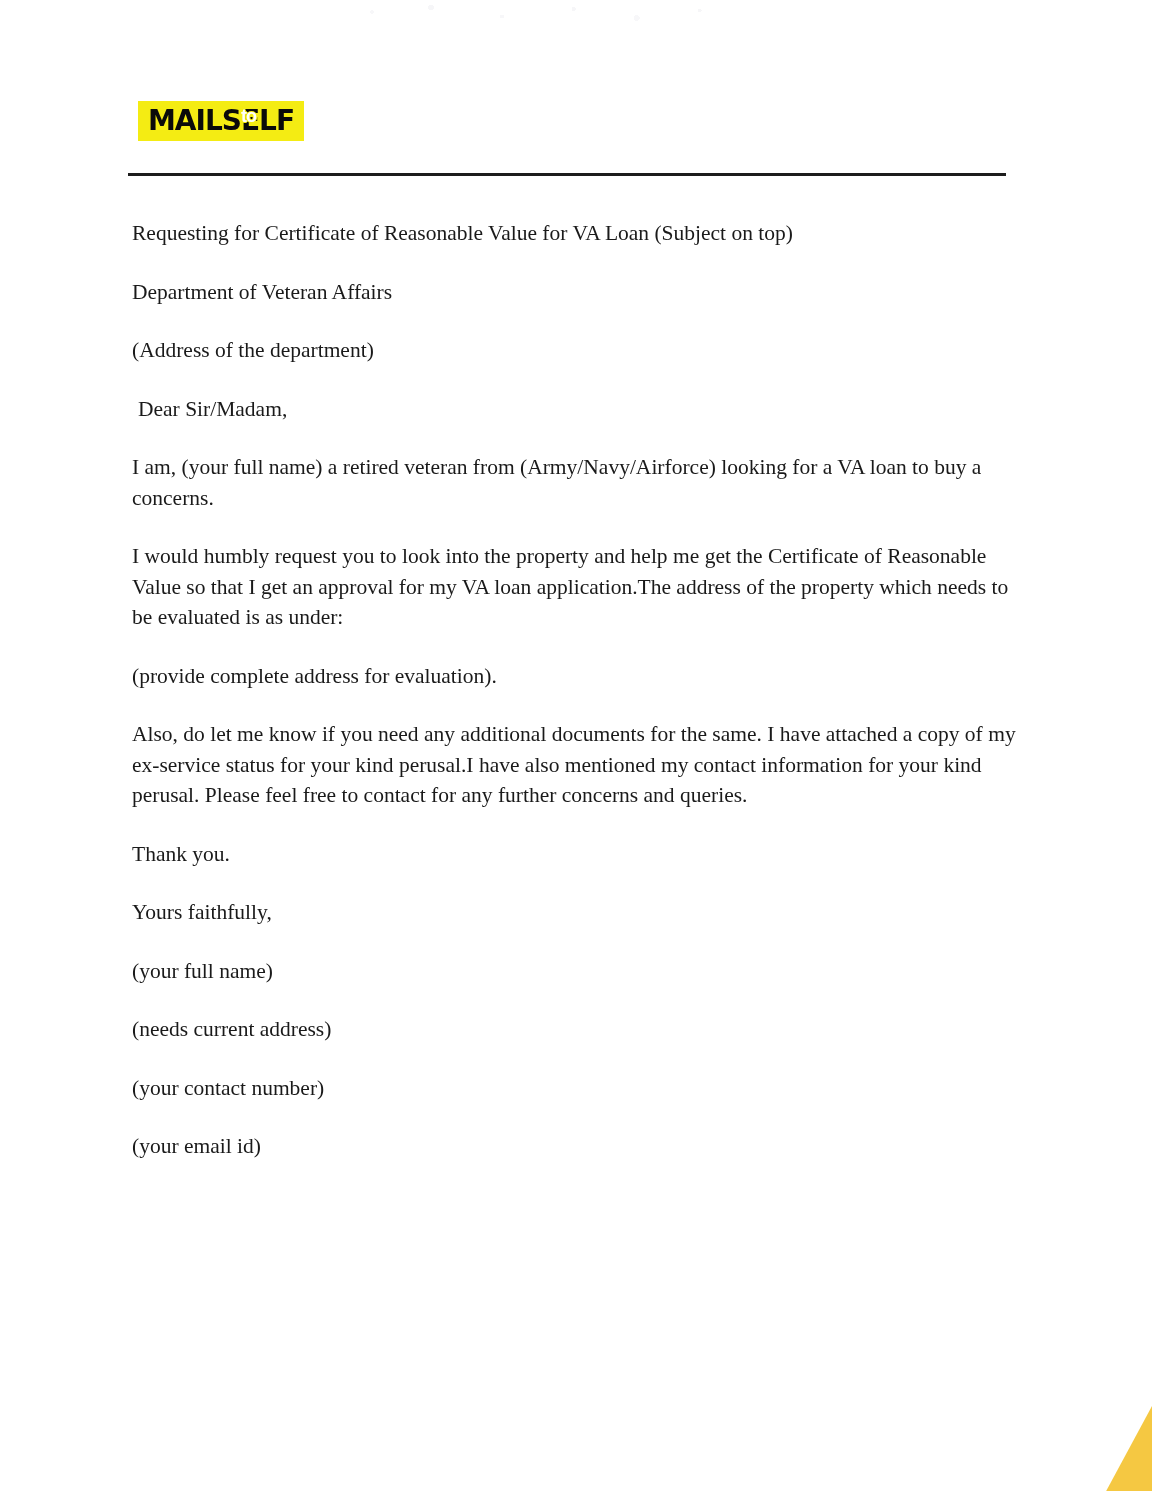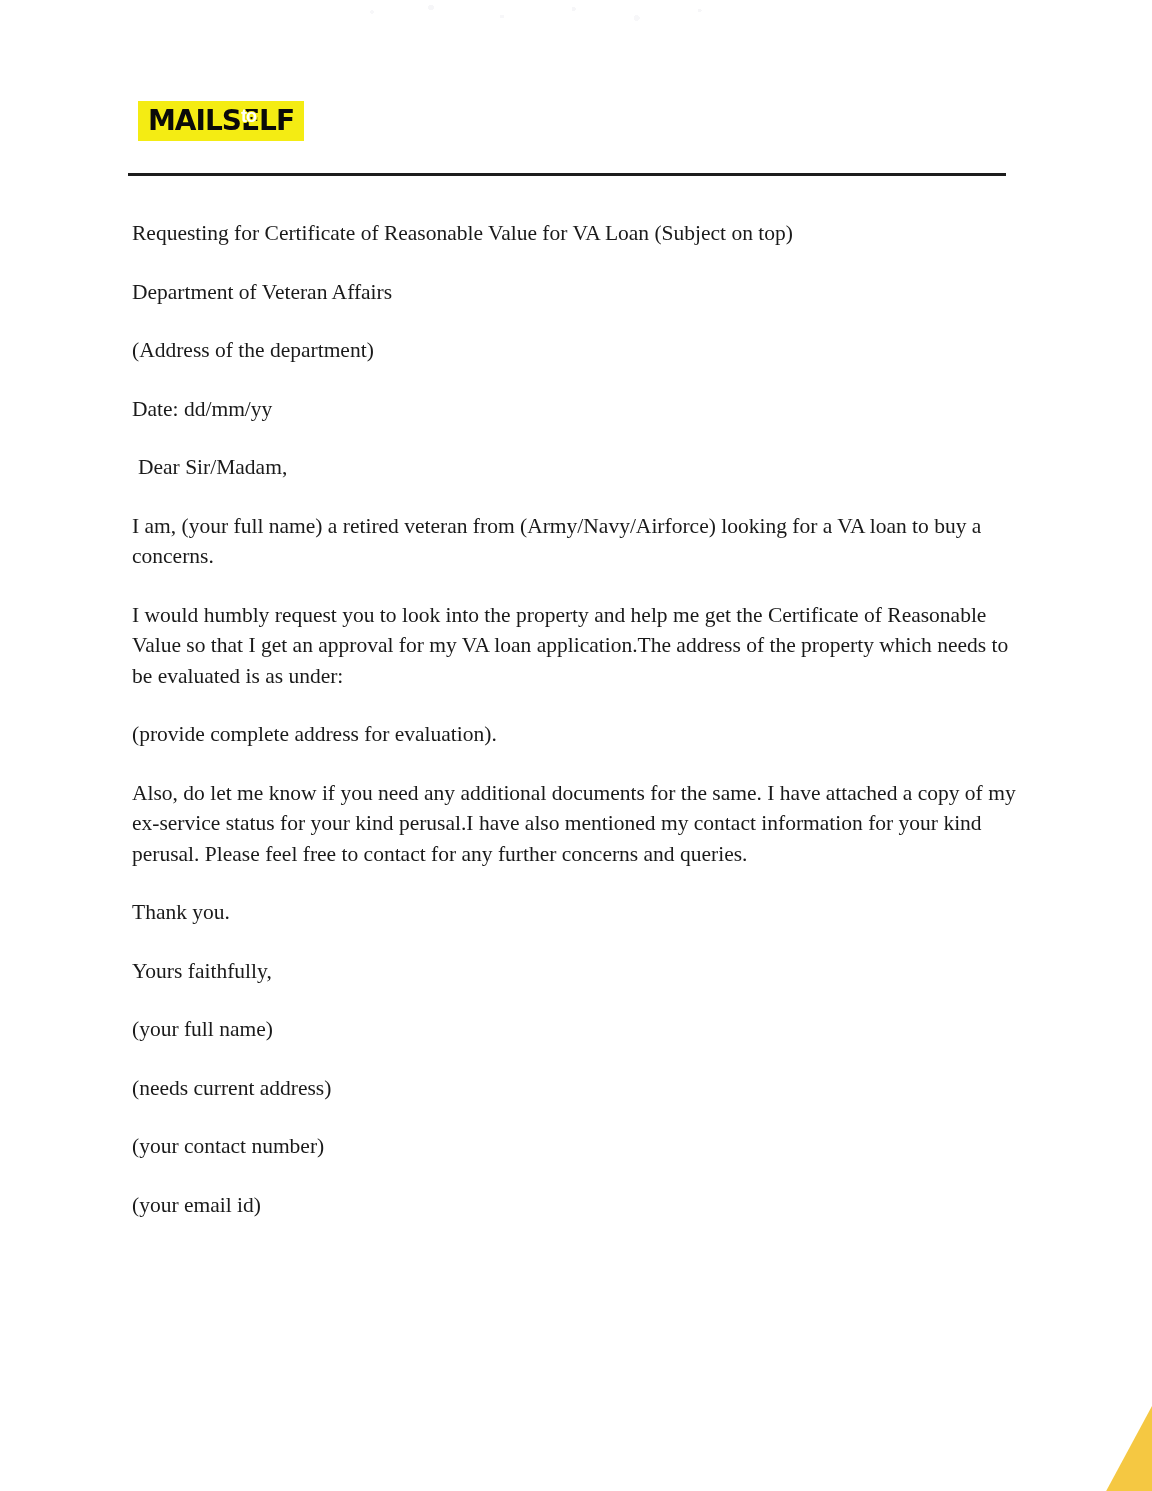--- a/index.html
+++ b/index.html
@@ -134,21 +134,20 @@
     <span class="logo-text"><span>MAIL</span><span>SELF</span></span>
     <span class="logo-to">to</span>
   </div>
 
   <div class="header-rule"></div>
 
   <div class="letter">
     <p>Requesting for Certificate of Reasonable Value for VA Loan (Subject on top)</p>
     <p>Department of Veteran Affairs</p>
     <p>(Address of the department)</p>
-    <p>Date: dd/mm/yy</p>
     <p class="salutation"> Dear Sir/Madam,</p>
     <p>I am, (your full name) a retired veteran from (Army/Navy/Airforce) looking for a VA loan to buy a concerns.</p>
     <p>I would humbly request you to look into the property and help me get the Certificate of Reasonable Value so that I get an approval for my VA loan application.The address of the property which needs to be evaluated is as under:</p>
     <p>(provide complete address for evaluation).</p>
     <p>Also, do let me know if you need any additional documents for the same. I have attached a copy of my ex-service status for your kind perusal.I have also mentioned my contact information for your kind perusal. Please feel free to contact for any further concerns and queries.</p>
     <p>Thank you.</p>
     <p>Yours faithfully,</p>
     <p>(your full name)</p>
     <p>(needs current address)</p>
     <p>(your contact number)</p>

